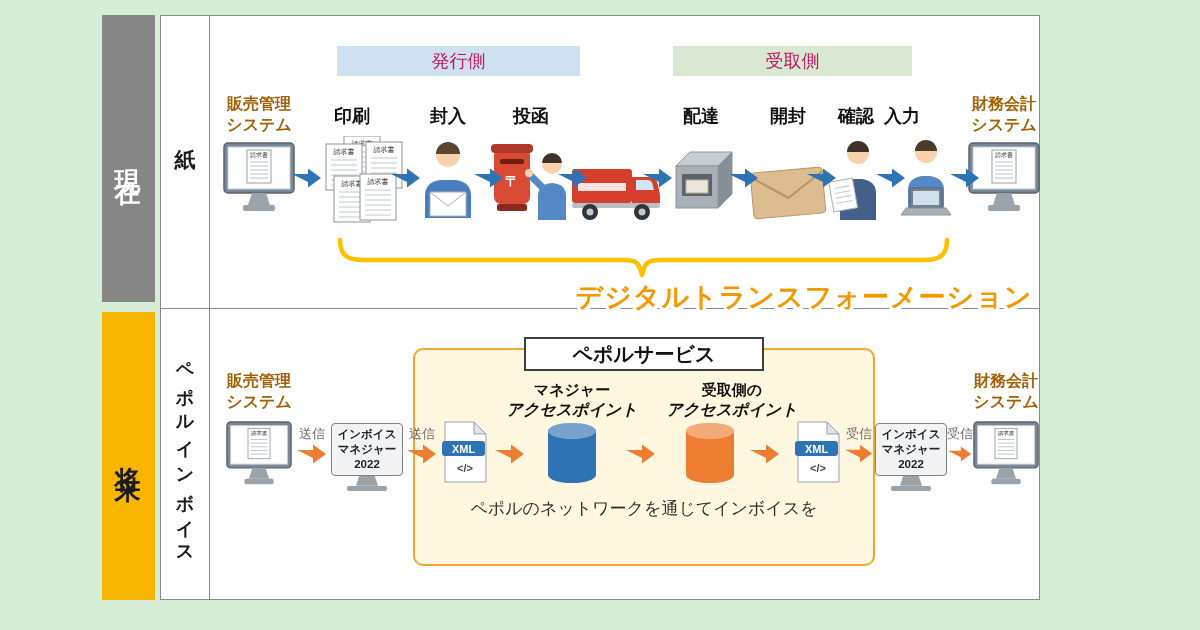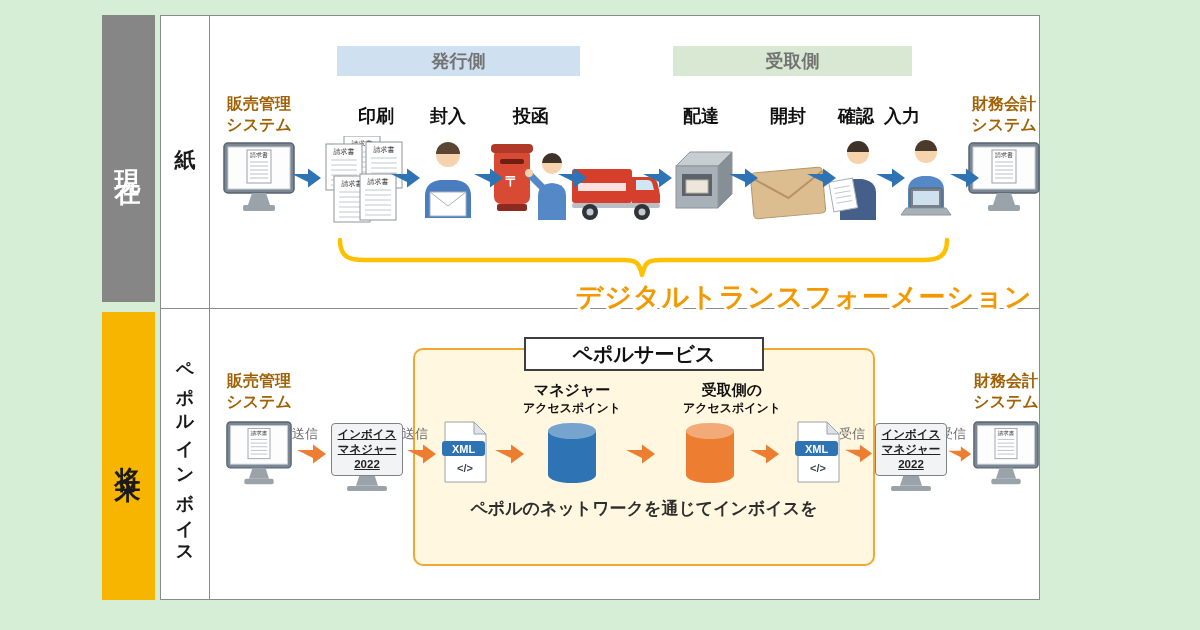--- a/index.html
+++ b/index.html
@@ -16,21 +16,21 @@
   .panel > * { position:absolute; }
 
   .vdiv { left:48px; top:0; width:1px; height:100%; background:#8a8a8a; }
   .hdiv { left:0; top:292px; width:100%; height:1px; background:#8a8a8a; }
 
   .medium-paper { left:0; top:130px; width:48px; text-align:center; font-size:21px; font-weight:bold; color:#1a1a1a; }
   .medium-peppol { left:0; top:292px; width:48px; height:293px; display:flex; align-items:center; justify-content:center;
                    writing-mode:vertical-rl; font-size:18px; font-weight:bold; letter-spacing:6px; color:#1a1a1a; }
 
   .hdr { top:30px; height:30px; display:flex; align-items:center; justify-content:center;
-         font-size:18px; font-weight:bold; color:#737373; }
+         font-size:18px; font-weight:normal; color:#be185d; }
   .hdr-issuer { left:176px; width:243px; background:#cfe0f1; }
   .hdr-receiver { left:512px; width:239px; background:#d9e8d2; }
 
   .steplabel { top:88px; width:80px; text-align:center; font-size:18px; font-weight:bold; color:#111; }
   .syslabel { width:90px; text-align:center; font-size:16px; font-weight:bold; line-height:1.3; color:#a16207; }
   .syslabel span { display:block; }
 
   .arrow { color:#2e74b5; }
   .arrow.orange { color:#ed7d31; }
 
@@ -39,32 +39,32 @@
   .dx { left:133px; top:263px; width:1020px; text-align:center; font-size:27px; font-weight:bold;
         letter-spacing:1px; color:#f39800;
         text-shadow:-3px -3px 0 #fff, 0 -3px 0 #fff, 3px -3px 0 #fff, -3px 0 0 #fff, 3px 0 0 #fff,
                     -3px 3px 0 #fff, 0 3px 0 #fff, 3px 3px 0 #fff,
                     -2px -2px 0 #fff, 2px 2px 0 #fff, 2px -2px 0 #fff, -2px 2px 0 #fff; }
 
   .svc-box { left:252px; top:332px; width:462px; height:218px; background:#fff7df;
              border:2px solid #f0a832; border-radius:10px; }
   .svc-title { left:363px; top:321px; width:240px; height:34px; background:#fff; border:2px solid #3f3f3f;
                display:flex; align-items:center; justify-content:center; font-size:20px; font-weight:bold; color:#111; }
-  .svc-desc { left:262px; top:478px; width:442px; text-align:center; font-size:17px; font-weight:bold;
+  .svc-desc { left:262px; top:478px; width:442px; text-align:center; font-size:17px; font-weight:normal;
               color:#2e2e2e; line-height:30px; }
 
   .aplabel { top:365px; width:140px; text-align:center; color:#111; }
   .aplabel .l1 { font-size:15px; font-weight:bold; display:block; }
-  .aplabel .l2 { font-size:12px; font-weight:bold; display:block; }
-
-  .flowlabel { top:409px; width:40px; font-size:13px; color:#6b6b6b; }
+  .aplabel .l2 { font-size:16px; font-weight:bold; display:block;font-style:italic; }
+
+  .flowlabel { top:409px; width:40px; text-align:center; font-size:13px; color:#6b6b6b; }
 
   .im-device { width:72px; }
   .im-box { width:72px; padding:3px 0; background:#f2f3f4; border:1.5px solid #7d8288; border-radius:4px;
-            font-size:11.5px; font-weight:bold; text-align:center; line-height:1.3; color:#222;text-decoration:underline; }
+            font-size:11.5px; font-weight:bold; text-align:center; line-height:1.3; color:#222; }
   .im-stand { width:22px; height:10px; background:#9aa2aa; margin:0 auto;
               clip-path:polygon(15% 0, 85% 0, 100% 100%, 0 100%); }
   .im-base { width:40px; height:5px; background:#9aa2aa; border-radius:2px; margin:0 auto; }
 </style>
 </head>
 <body>
 
 <div class="canvas">
 
   <svg width="0" height="0" style="position:absolute" aria-hidden="true">
@@ -136,21 +136,21 @@
     <div class="medium-paper">紙</div>
     <div class="medium-peppol">ペポルインボイス</div>
 
     <div class="hdr hdr-issuer">発行側</div>
     <div class="hdr hdr-receiver">受取側</div>
 
     <div class="syslabel" style="left:53px;top:78px">
       <span>販売管理</span>
       <span>システム</span>
     </div>
-    <div class="steplabel" style="left:175px">印刷</div>
+    <div class="steplabel" style="left:151px">印刷</div>
     <div class="steplabel" style="left:247px">封入</div>
     <div class="steplabel" style="left:330px">投函</div>
     <div class="steplabel" style="left:500px">配達</div>
     <div class="steplabel" style="left:587px">開封</div>
     <div class="steplabel" style="left:655px">確認</div>
     <div class="steplabel" style="left:701px">入力</div>
     <div class="syslabel" style="left:798px;top:78px">
       <span>財務会計</span>
       <span>システム</span>
     </div>

